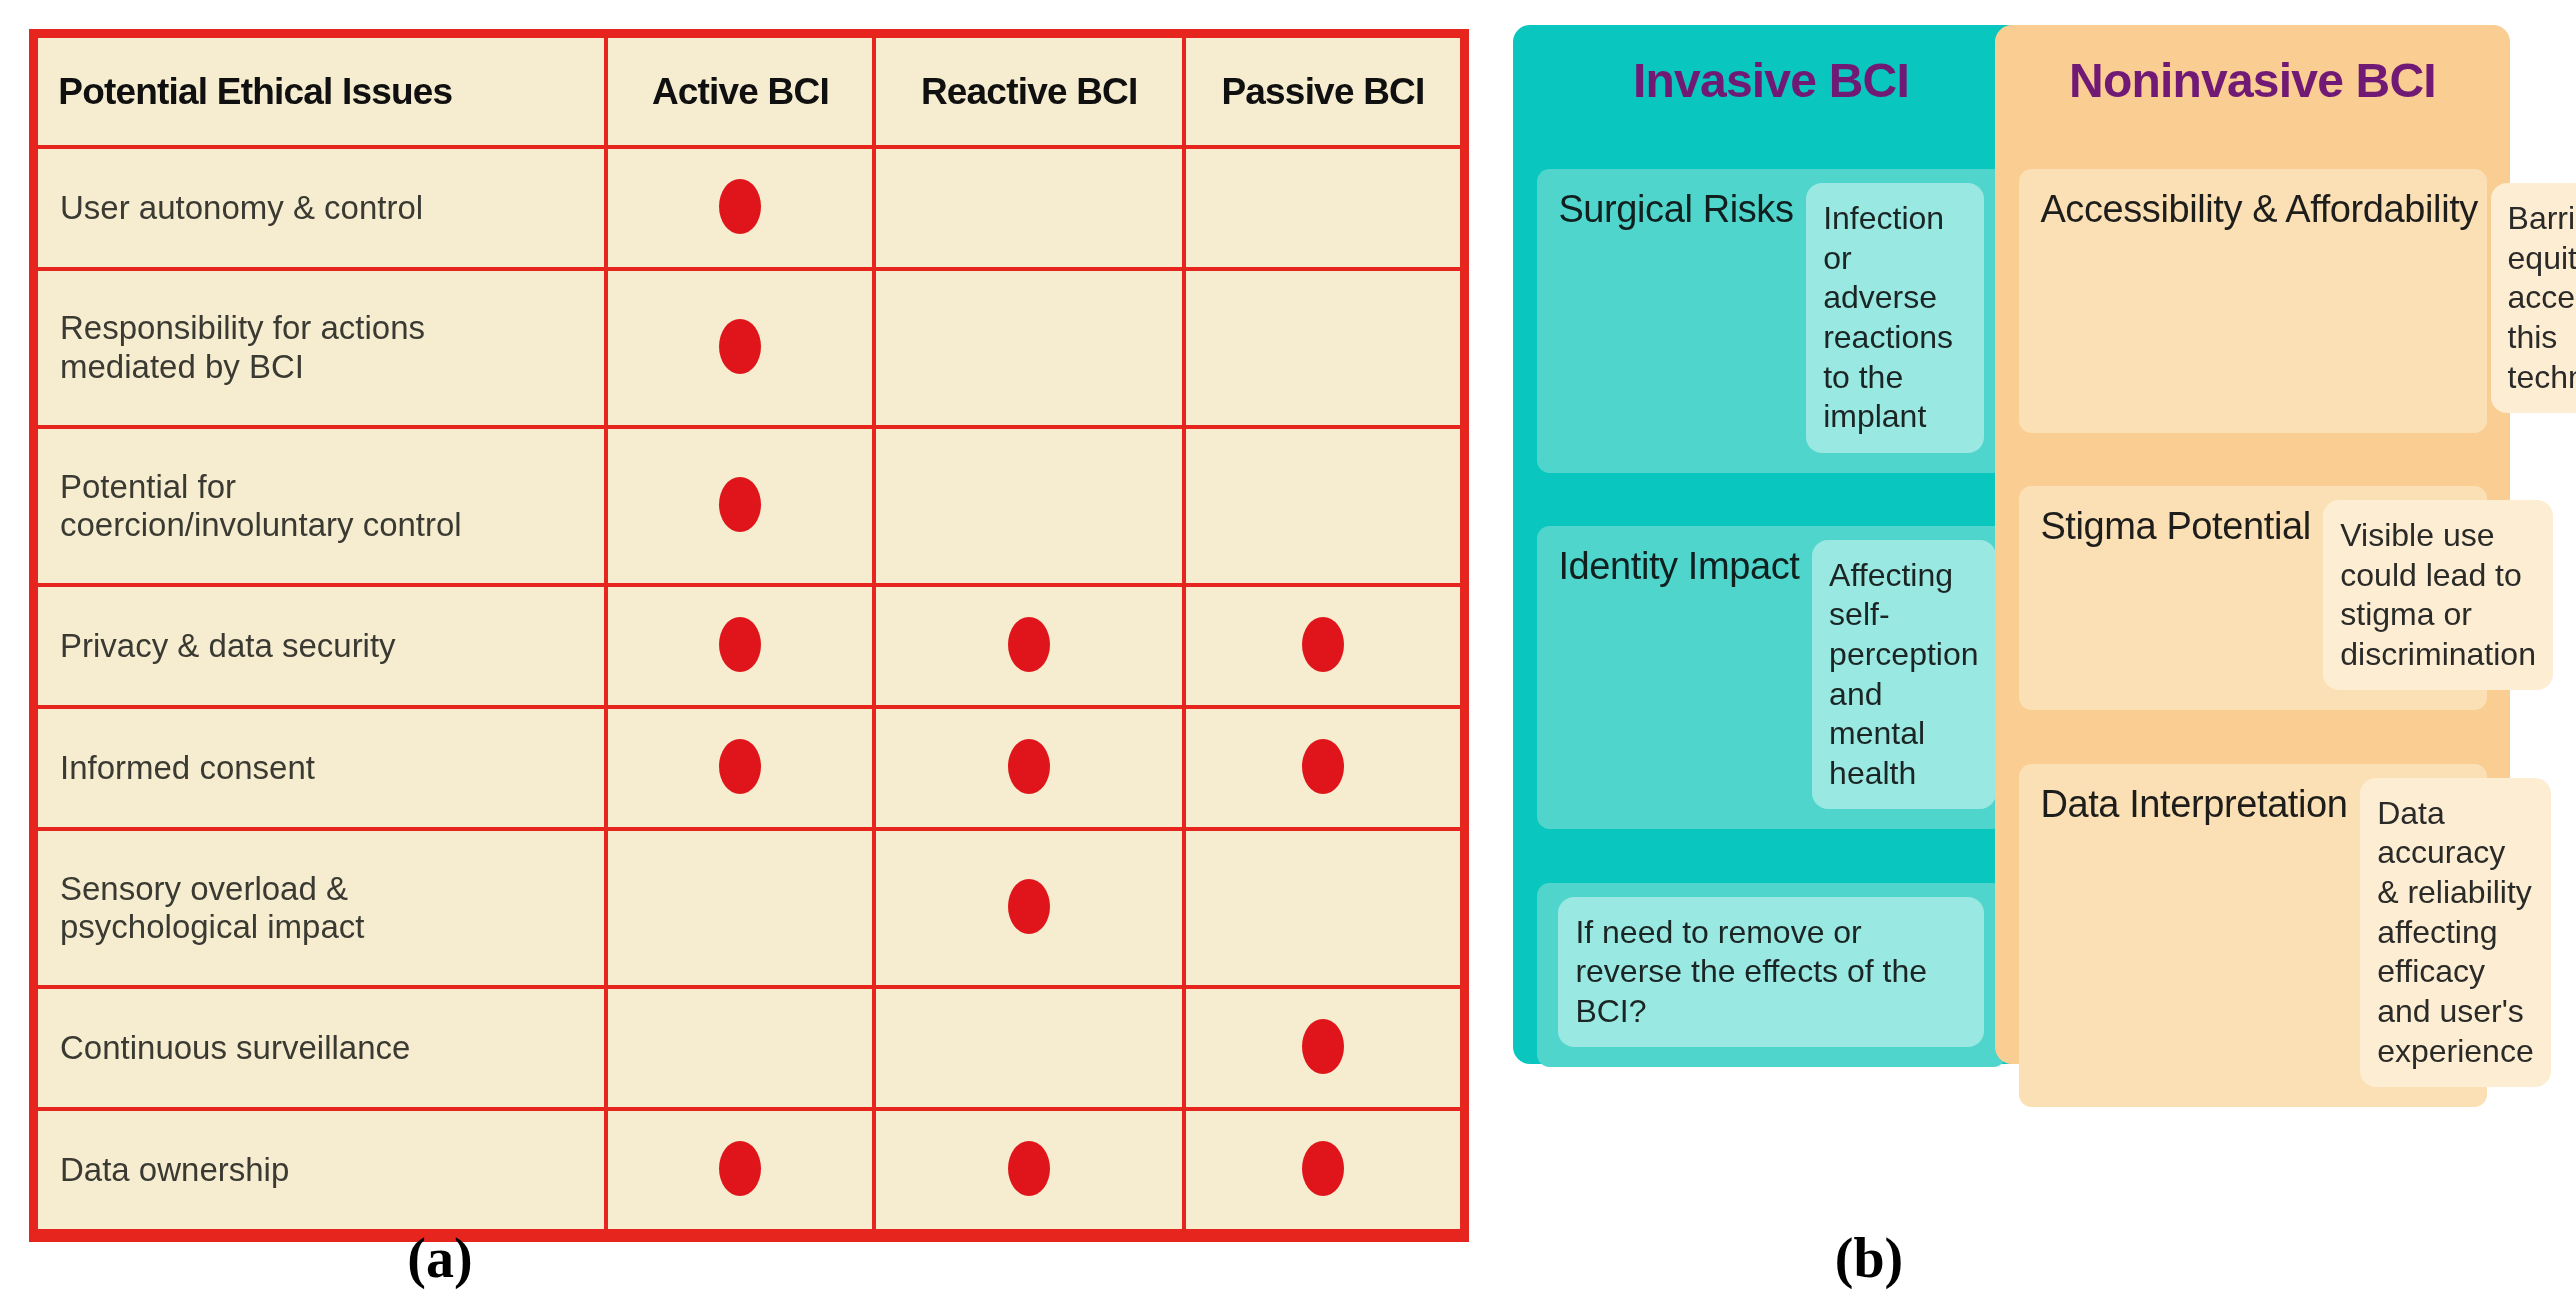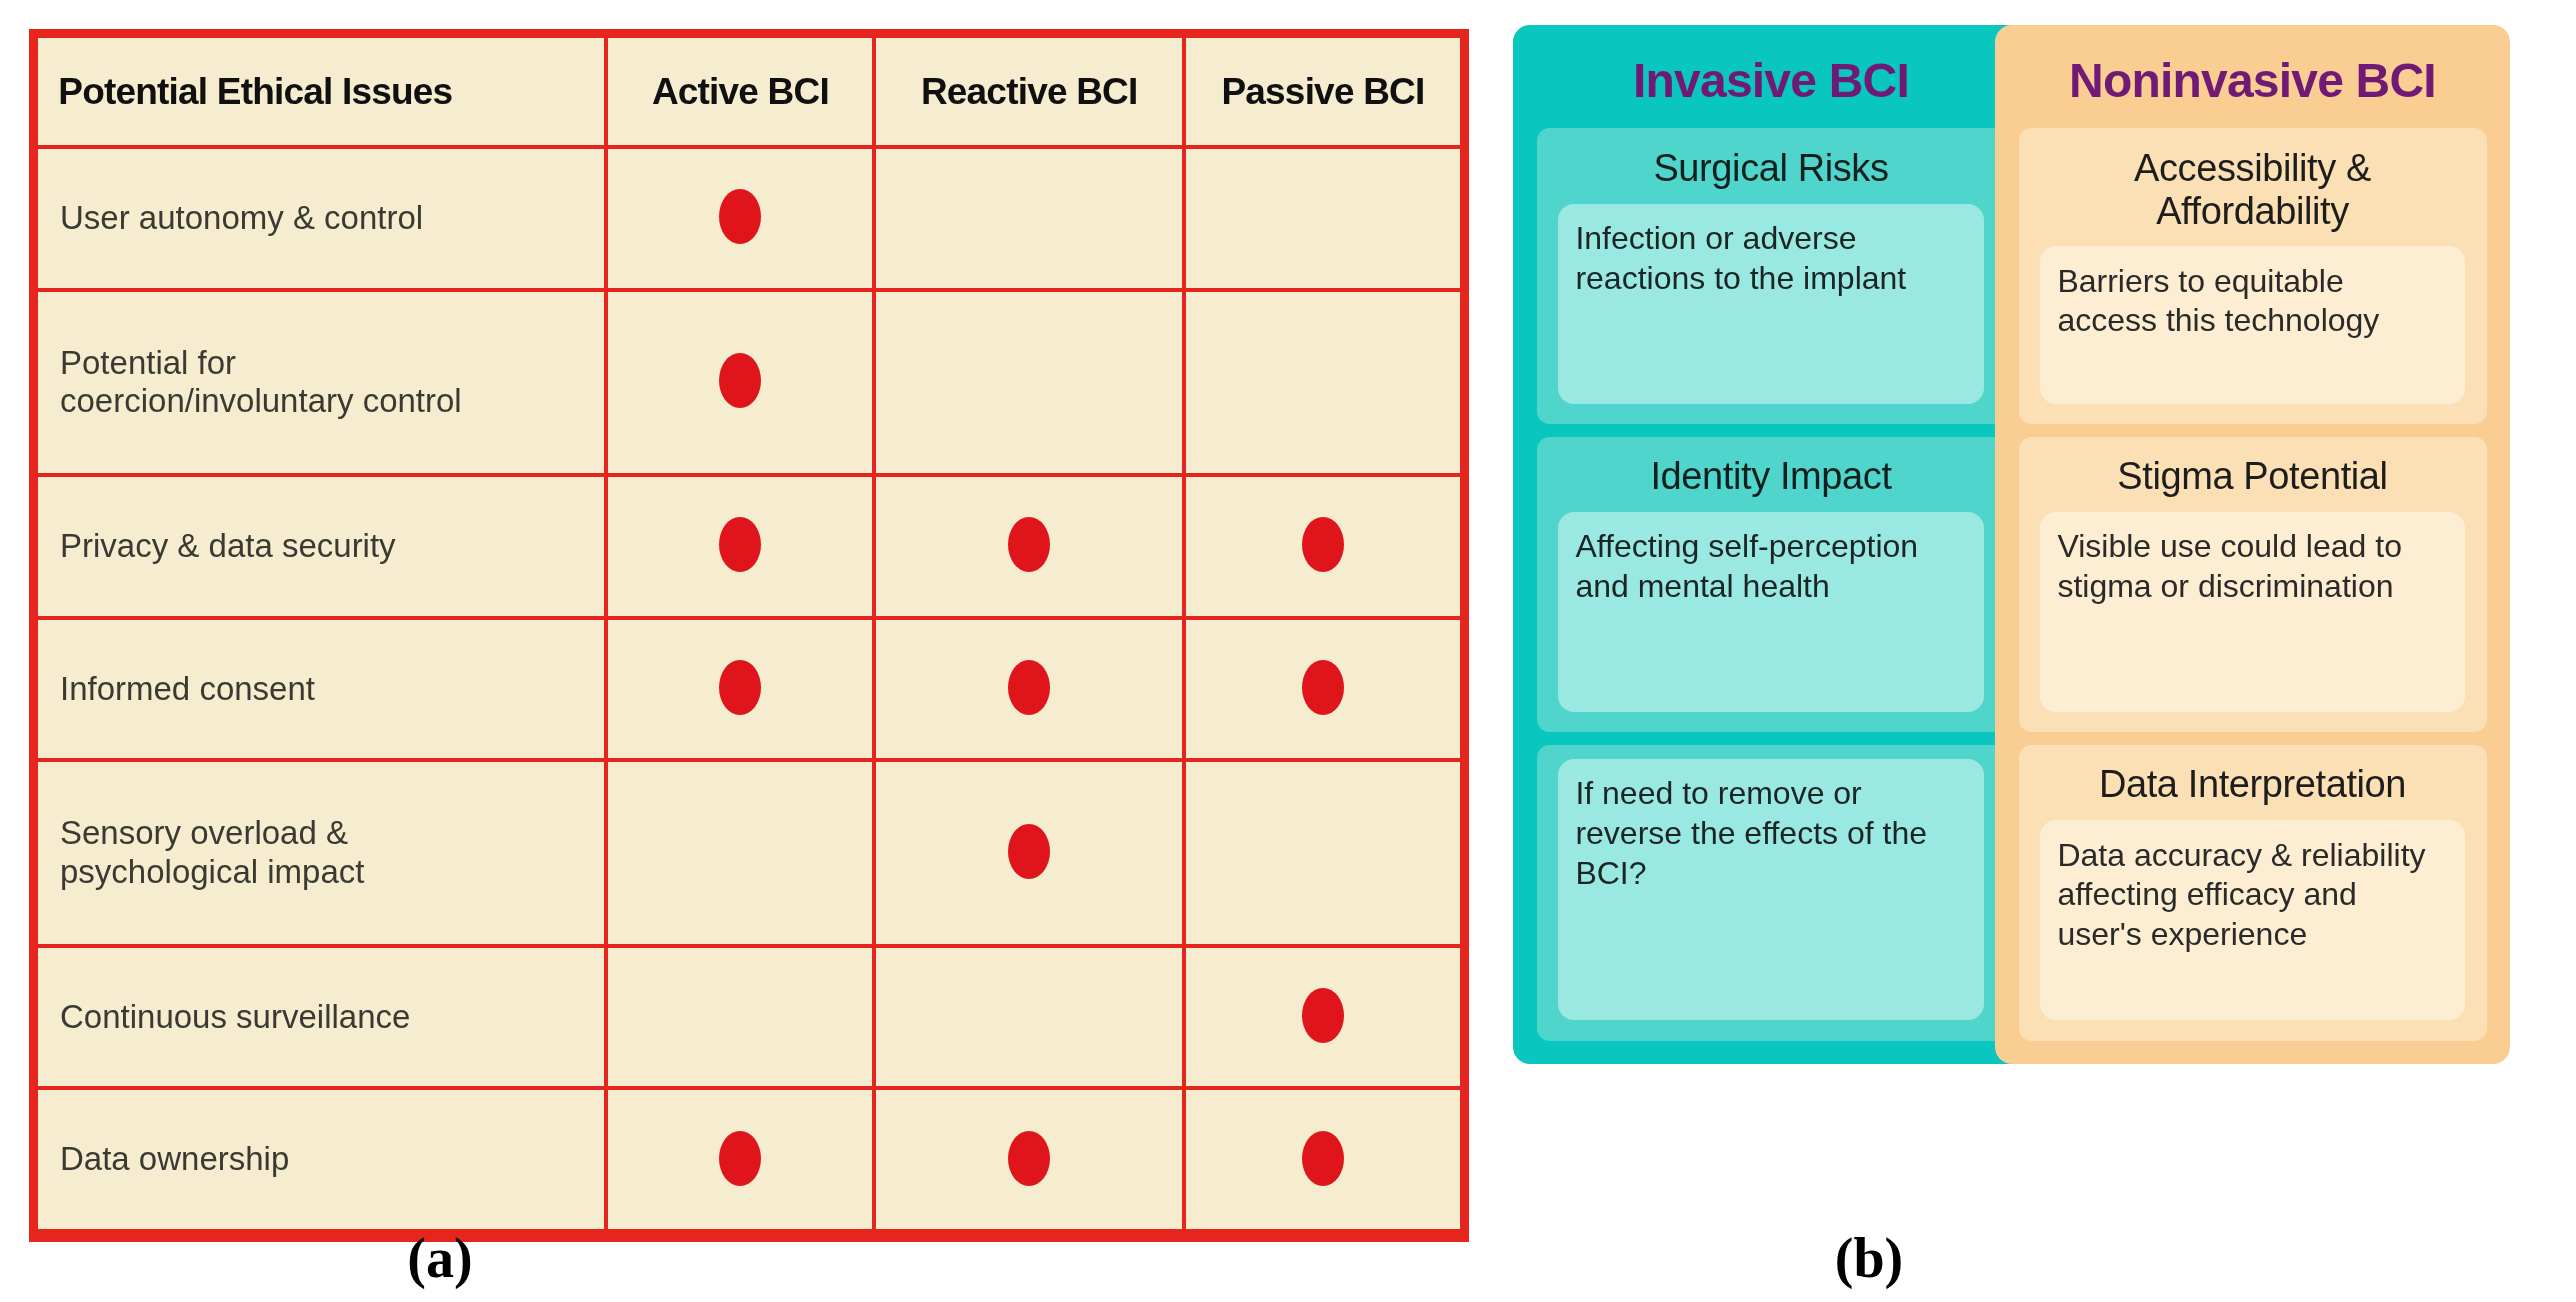--- a/index.html
+++ b/index.html
@@ -44,22 +44,22 @@
     padding:17px 23.5px 23.5px 23.5px;
   }
   .panel-invasive{left:1513px;width:516px;background:var(--teal_panel,#09c7be);}
   .panel-noninvasive{left:1995px;width:515px;background:var(--orange_panel,#facd92);}
   .panel-title{
     flex:0 0 auto;text-align:center;font-size:48px;font-weight:bold;color:#701a75;
     letter-spacing:-0.8px;padding:11px 0 20.3px 0;
   }
   .panel-sections{flex:1 1 auto;display:flex;flex-direction:column;gap:12.5px;}
   .section-card{
-    flex:1 1 0;border-radius:12.5px;display:flex;flex-direction:column;
-    padding:14px 15.6px 17px 15.6px;box-sizing:border-box;
+    flex:1 1 0;border-radius:12.5px;display:flex;flex-direction:row;
+    padding:14px 15.6px 17px 15.6px;box-sizing:border-box;margin-top:41px;
   }
   .panel-invasive .section-card{background:var(--teal_section,#4fd5cc);}
   .panel-noninvasive .section-card{background:var(--orange_section,#fce0b5);}
   .section-title{
     flex:0 0 auto;text-align:center;font-size:38px;color:#10201f;
     line-height:1.12;padding:4.7px 6.3px 14px 6.3px;letter-spacing:-0.4px;
   }
   .panel-noninvasive .section-title{color:#1d1d1b;}
   .section-body{
     flex:1 1 auto;border-radius:16px;font-size:32px;line-height:1.24;
@@ -84,20 +84,26 @@
     <tr>
       <th class="issue-col" style="width:40%">Potential Ethical Issues</th>
       <th style="width:18.8%">Active BCI</th>
       <th style="width:21.7%">Reactive BCI</th>
       <th style="width:19.5%">Passive BCI</th>
     </tr>
   </thead>
   <tbody>
     <tr>
       <td class="row-label">User autonomy &amp; control</td>
+      <td class="dot-cell"><span class="dot"></span></td>
+      <td class="dot-cell"></td>
+      <td class="dot-cell"></td>
+    </tr>
+    <tr>
+      <td class="row-label">Responsibility for actions mediated by BCI</td>
       <td class="dot-cell"><span class="dot"></span></td>
       <td class="dot-cell"></td>
       <td class="dot-cell"></td>
     </tr>
     <tr>
       <td class="row-label">Potential for coercion/involuntary control</td>
       <td class="dot-cell"><span class="dot"></span></td>
       <td class="dot-cell"></td>
       <td class="dot-cell"></td>
     </tr>

